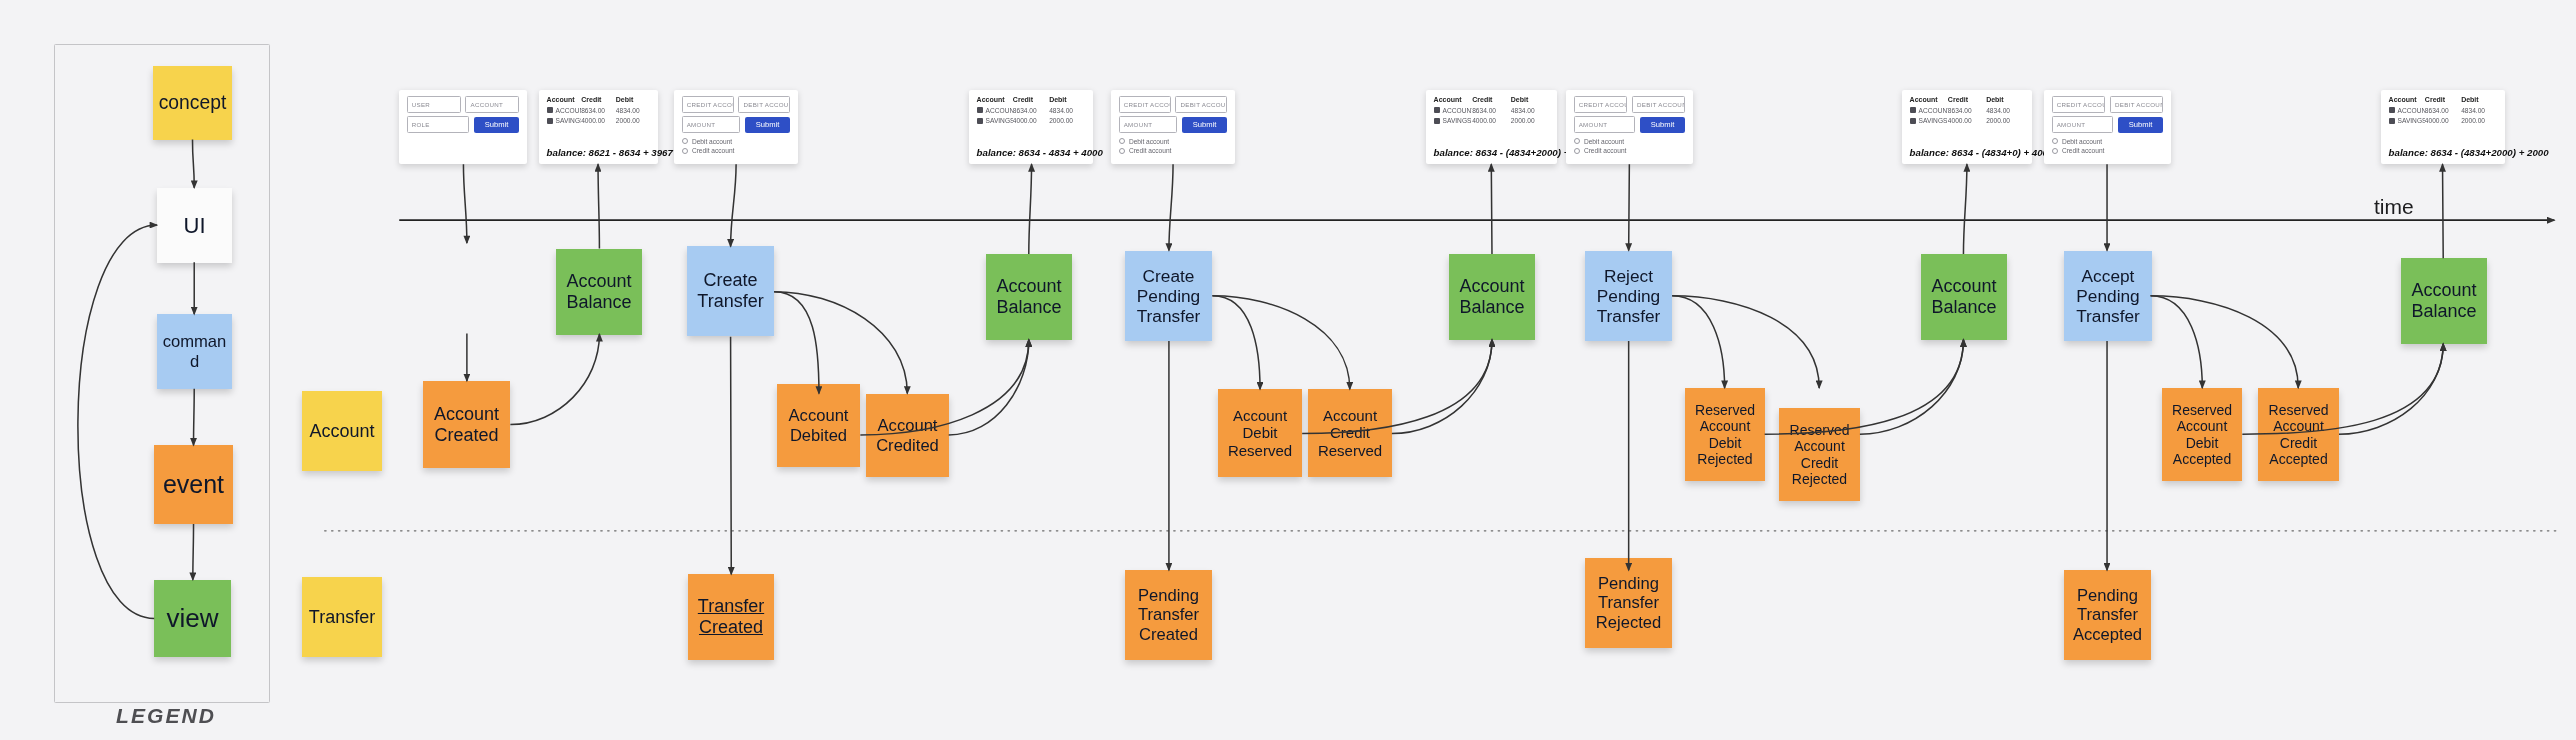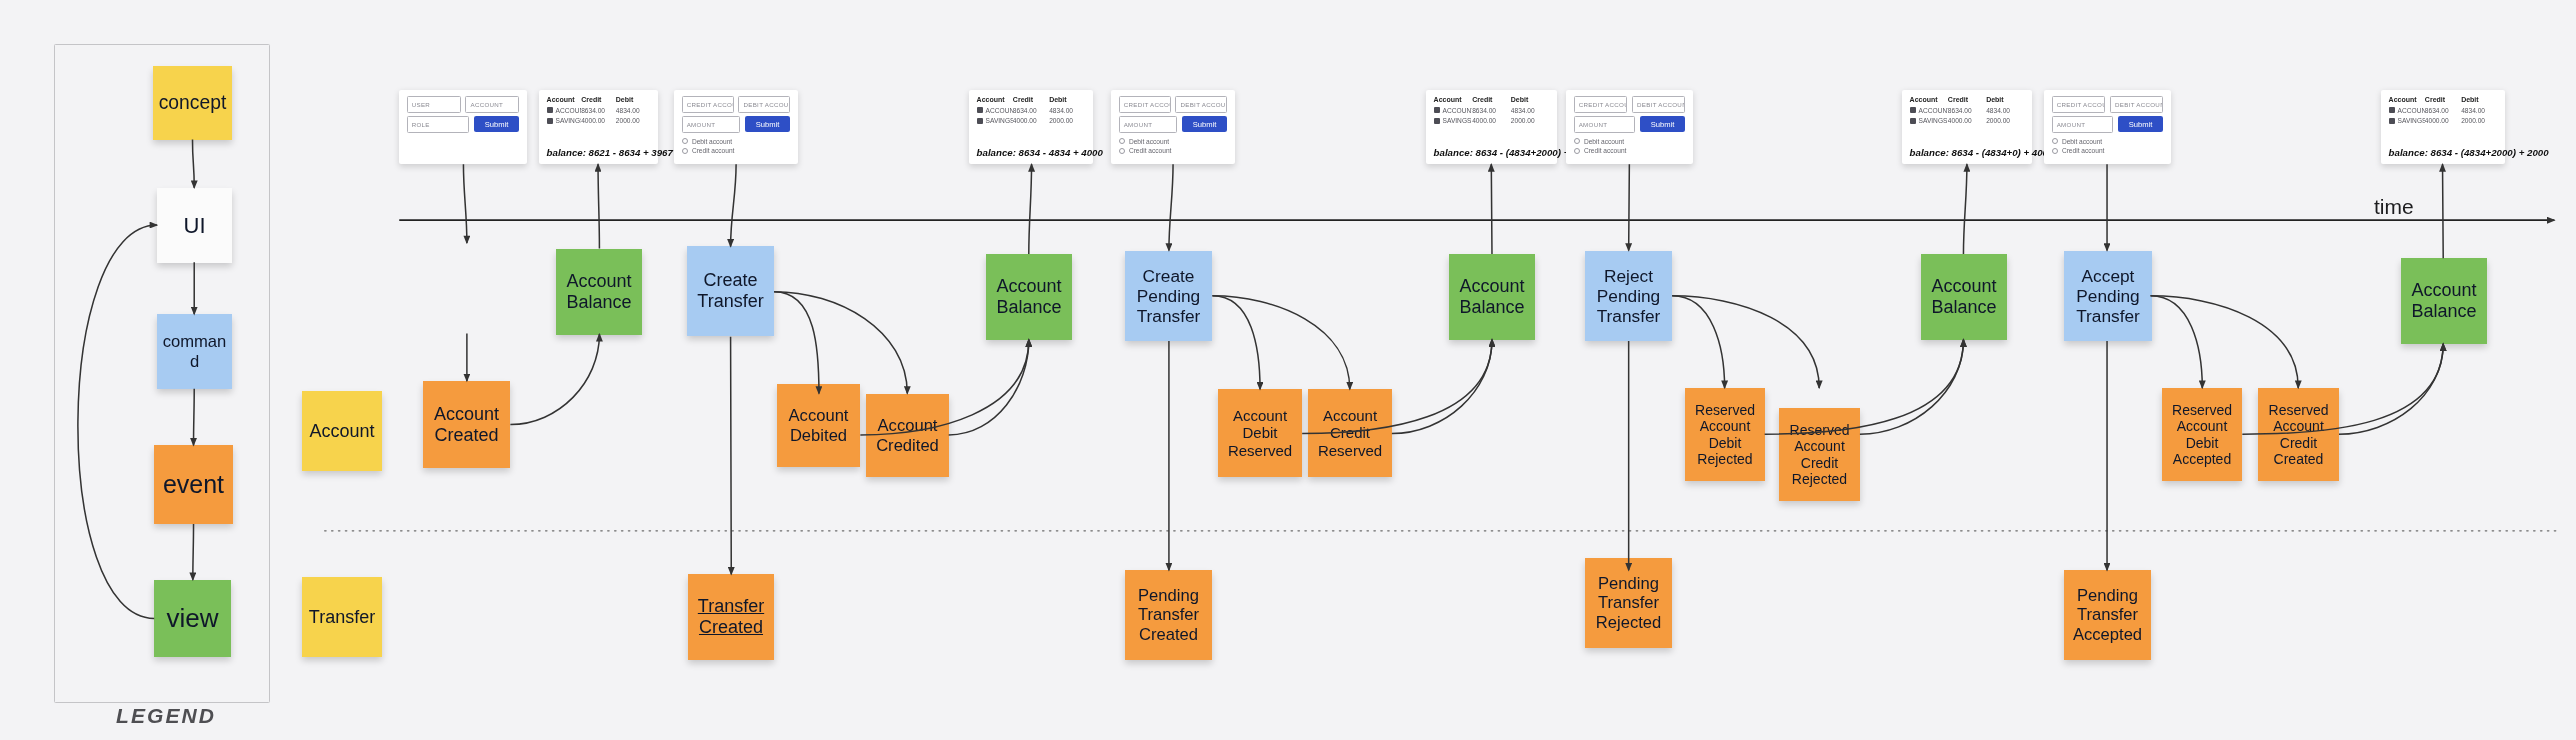--- a/index.html
+++ b/index.html
@@ -34,21 +34,21 @@
   }
   .time-label{
     position:absolute;left:2374px;top:195px;font-size:21px;color:#1d1d1f;z-index:4;
   }
 
   .ui-card{
     position:absolute;background:#fff;border-radius:2.1px;box-sizing:border-box;
     padding:6.2px 7.6px;display:flex;flex-direction:column;gap:3.5px;
     box-shadow:0 2.8px 6.2px rgba(0,0,0,.15);z-index:2;
   }
-  .f-row{display:flex;gap:4.8px;align-items:flex-start;}
+  .f-row{display:flex;gap:4.8px;align-items:flex-end;}
   .f-input{
     flex:1;border:0.7px solid #b3b3ba;border-radius:1.4px;height:14.5px;display:flex;
     align-items:center;padding:0 4.1px;font-size:6.2px;color:#8a8a92;letter-spacing:0.3px;
     overflow:hidden;white-space:nowrap;background:#fff;
   }
   .submit-btn{
     background:#2E4FC6;color:#fff;font-size:7.6px;border:none;border-radius:2.1px;
     height:16px;padding:0 11px;font-family:"Liberation Sans",sans-serif;
   }
   .f-foot{display:flex;flex-direction:column;gap:2.8px;margin-top:1.4px;}
@@ -140,21 +140,21 @@
       <div class="sticky s-event" style="left: 1685px; top: 388px; width: 80px; height: 93px; font-size: 14px;">
         <span class="sticky-label">Reserved Account Debit Rejected</span>
       </div>
       <div class="sticky s-event" style="left: 1779px; top: 408px; width: 81px; height: 93px; font-size: 14px;">
         <span class="sticky-label">Reserved Account Credit Rejected</span>
       </div>
       <div class="sticky s-event" style="left: 2162px; top: 388px; width: 80px; height: 93px; font-size: 14px;">
         <span class="sticky-label">Reserved Account Debit Accepted</span>
       </div>
       <div class="sticky s-event" style="left: 2258px; top: 388px; width: 81px; height: 93px; font-size: 14px;">
-        <span class="sticky-label">Reserved Account Credit Created</span>
+        <span class="sticky-label">Reserved Account Credit Accepted</span>
       </div>
       <div class="sticky s-event" style="left: 688px; top: 574px; width: 86px; height: 86px; font-size: 18px; text-decoration: underline;">
         <span class="sticky-label">Transfer Created</span>
       </div>
       <div class="sticky s-event" style="left: 1125px; top: 570px; width: 87px; height: 90px; font-size: 16.6px;">
         <span class="sticky-label">Pending Transfer Created</span>
       </div>
       <div class="sticky s-event" style="left: 1585px; top: 558px; width: 87px; height: 90px; font-size: 16.6px;">
         <span class="sticky-label">Pending Transfer Rejected</span>
       </div>

